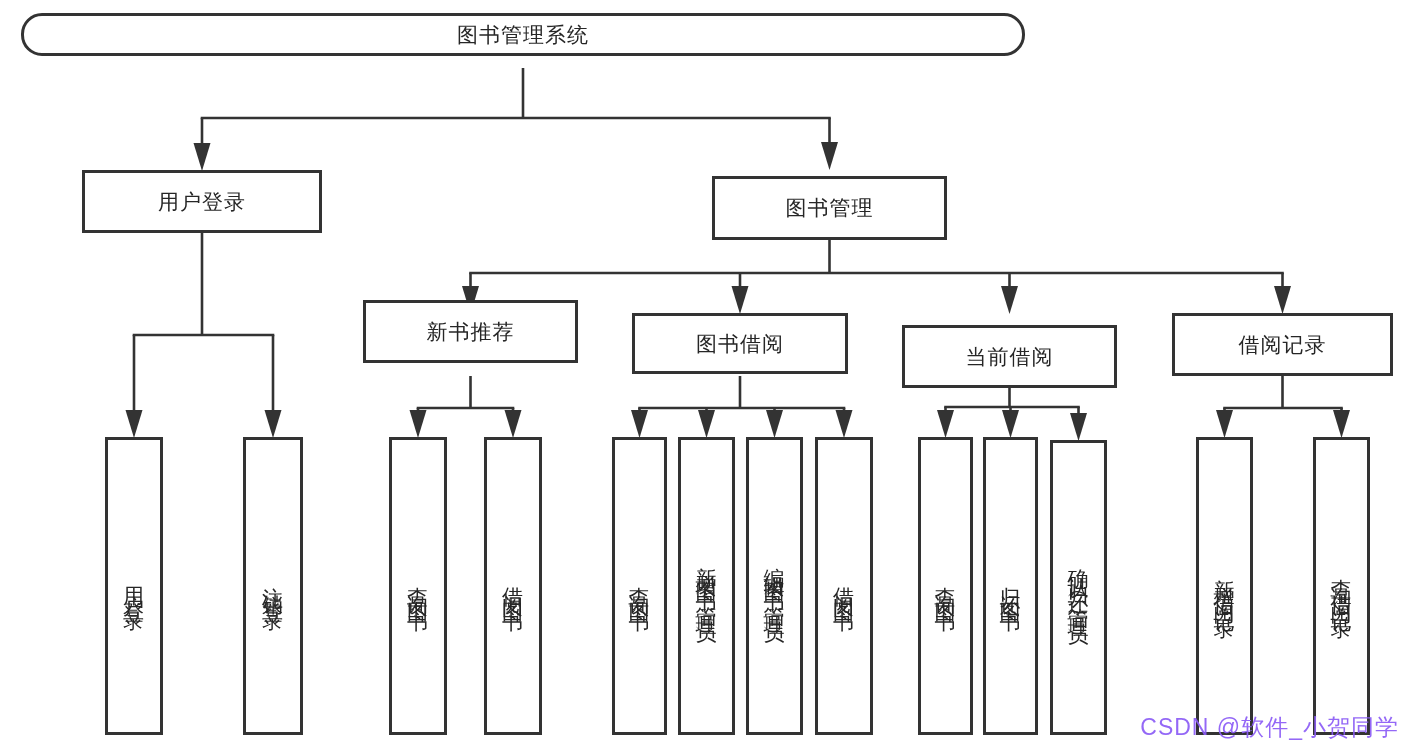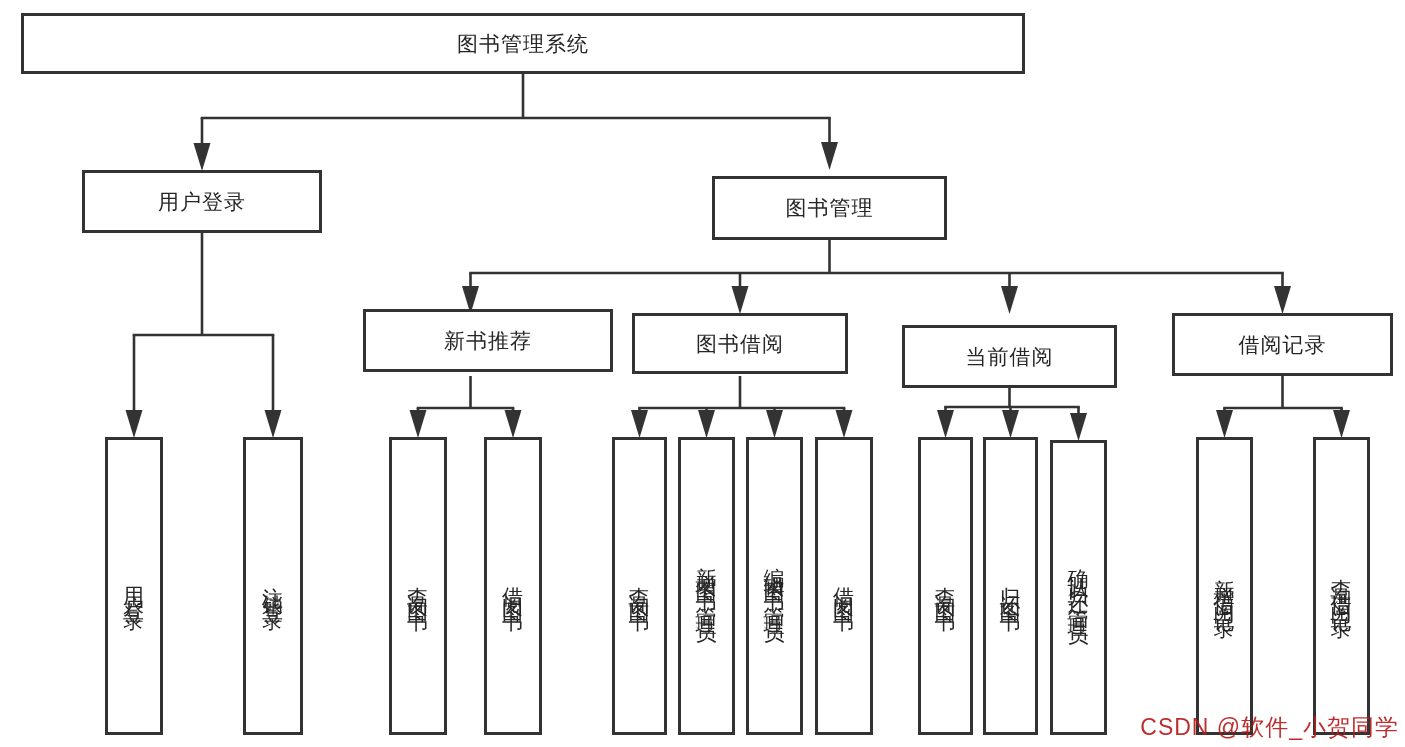--- a/index.html
+++ b/index.html
@@ -50,21 +50,21 @@
     letter-spacing: 8px;
     line-height: 1;
     white-space: nowrap;
   }
 
   #watermark {
     position: absolute;
     right: 6px;
     bottom: 4px;
     font-size: 23px;
-    color: #b91c1c;
+    color: #8b5cf6;
     opacity: 0.92;
     letter-spacing: 1px;
     white-space: nowrap;
     z-index: 5;
     pointer-events: none;
   }
 </style>
 </head>
 <body>
 
@@ -117,30 +117,30 @@
       <line x1="1078.5" y1="407" x2="1078.5" y2="422"></line>
       <polygon points="1070,413 1087,413 1078.5,441"></polygon>
       <line x1="1282.5" y1="376" x2="1282.5" y2="408"></line>
       <line x1="1223.2" y1="408" x2="1342.8" y2="408"></line>
       <line x1="1224.5" y1="408" x2="1224.5" y2="419"></line>
       <polygon points="1216,410 1233,410 1224.5,438"></polygon>
       <line x1="1341.5" y1="408" x2="1341.5" y2="419"></line>
       <polygon points="1333,410 1350,410 1341.5,438"></polygon>
     </svg>
   <div id="nodes">
-      <div class="node h" style="left: 21px; top: 13px; width: 1004px; height: 61px;">
+      <div class="node h" style="left: 21px; top: 13px; width: 1004px; height: 43px; border-radius: 21px;">
         <span>图书管理系统</span>
       </div>
       <div class="node h" style="left: 82px; top: 170px; width: 240px; height: 63px;">
         <span>用户登录</span>
       </div>
       <div class="node h" style="left: 712px; top: 169px; width: 235px; height: 64px; margin-top: 7px;">
         <span>图书管理</span>
       </div>
-      <div class="node h" style="left: 363px; top: 309px; width: 250px; height: 63px;">
+      <div class="node h" style="left: 363px; top: 300px; width: 215px; height: 63px;">
         <span>新书推荐</span>
       </div>
       <div class="node h" style="left: 632px; top: 313px; width: 216px; height: 61px;">
         <span>图书借阅</span>
       </div>
       <div class="node h" style="left: 902px; top: 325px; width: 215px; height: 63px;">
         <span>当前借阅</span>
       </div>
       <div class="node h" style="left: 1172px; top: 313px; width: 221px; height: 63px;">
         <span>借阅记录</span>

